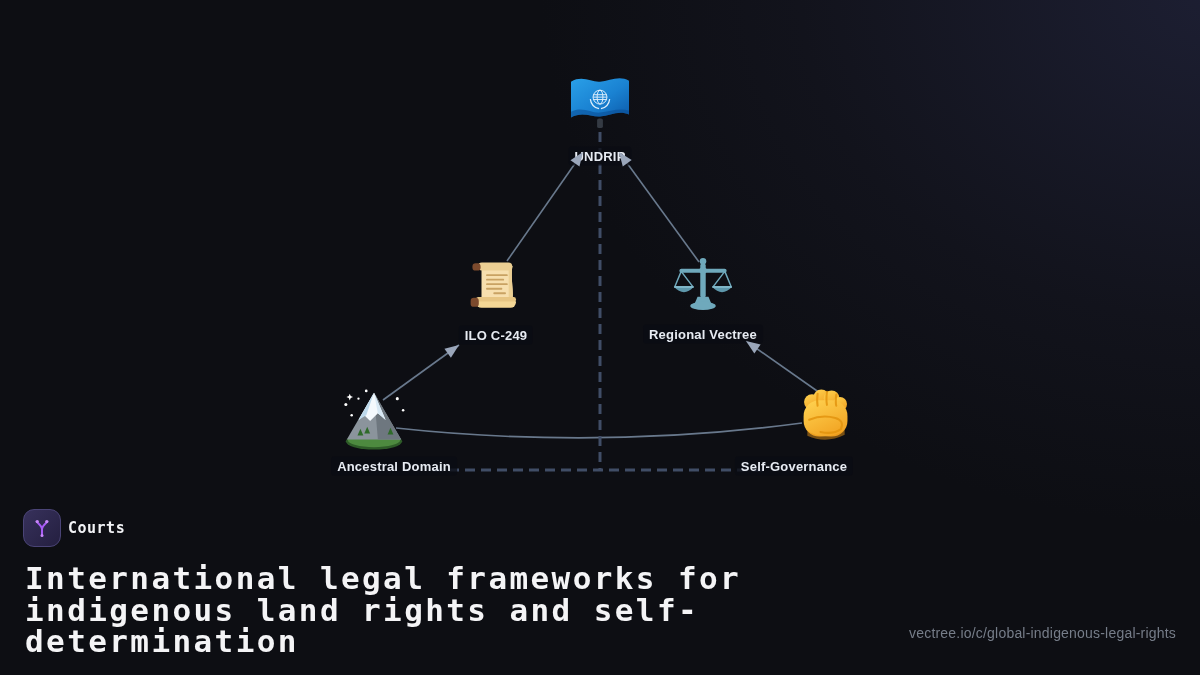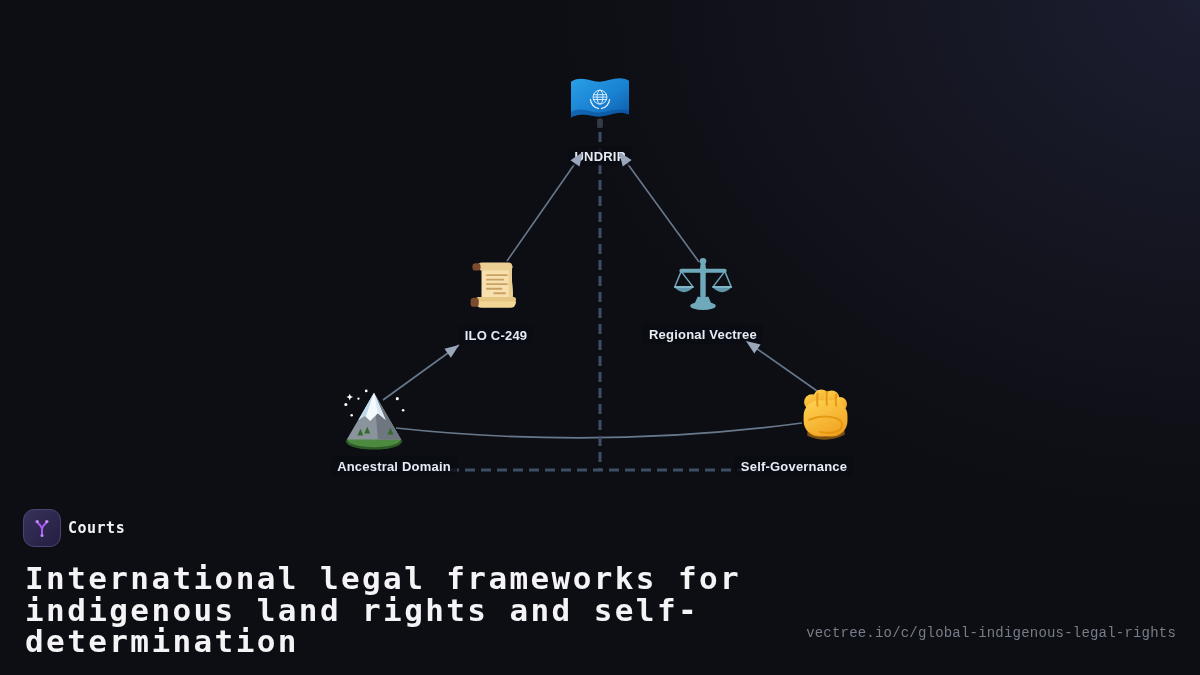--- a/index.html
+++ b/index.html
@@ -41,21 +41,21 @@
     font-size:15px; font-weight:700; letter-spacing:.5px; color:#f2f3f6;
   }
   .page-title {
     position:absolute; left:25px; top:551px; z-index:4;
     font-family:"DejaVu Sans Mono", monospace;
     font-size:31px; font-weight:700; letter-spacing:2.4px;
     line-height:31.5px; color:#f4f4f6; white-space:nowrap;margin-top:12px;
   }
   .share-url {
     position:absolute; right:24px; top:625px; z-index:4;
-    font-family:Liberation Mono, monospace;
+    font-family:Liberation Sans, sans-serif;
     font-size:14px; letter-spacing:.2px; color:#767d89; white-space:nowrap;
   }
 </style>
 </head>
 <body>
 
 <svg id="edges" class="layer" viewBox="0 0 1200 675">
   <g stroke="#8094ab" stroke-opacity="0.8" stroke-width="1.6" fill="none">
     <line x1="507" y1="261" x2="583" y2="152"></line>
     <line x1="699" y1="262" x2="619" y2="152"></line>

